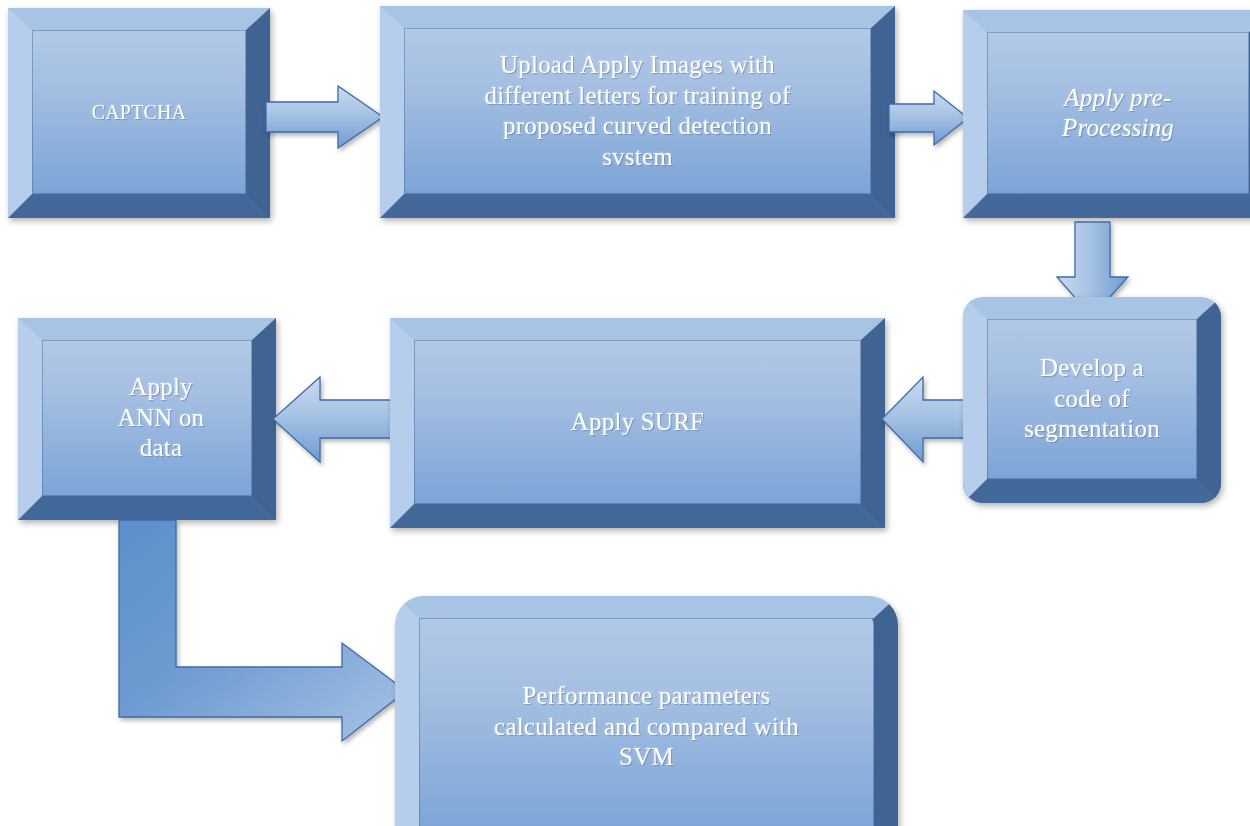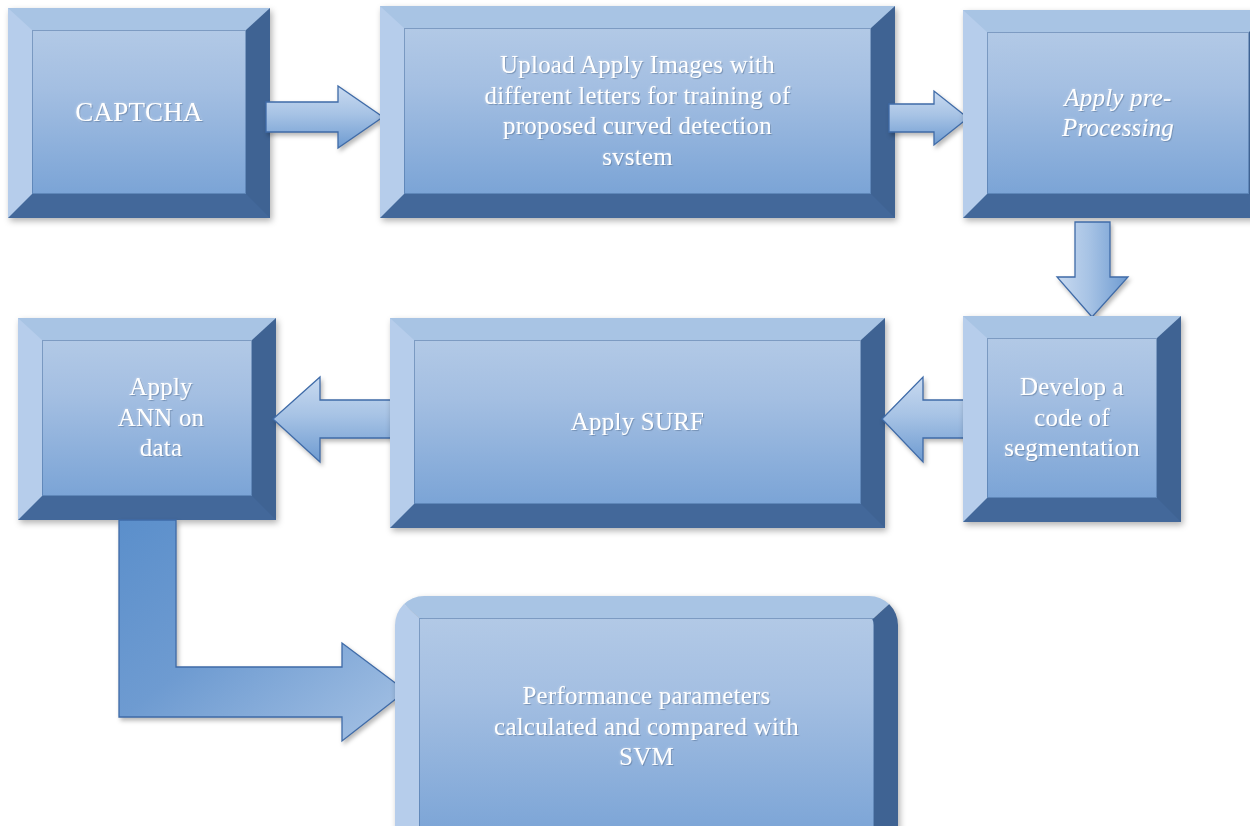--- a/index.html
+++ b/index.html
@@ -52,21 +52,21 @@
   }
 
   
   .arrow {
     position: absolute;
     filter: drop-shadow(2px 3px 2px rgba(0,0,0,0.28));
   }
   .arrow svg { display: block; overflow: visible; }
 
   
-  .fs-lg { font-size: 27px; }
+  .fs-lg { font-size: 20px; }
   .fs-md { font-size: 25px; }
 </style>
 </head>
 <body>
 
 <div id="canvas">
 
   <div class="node" style="left:8px; top:8px; width:262px; height:210px; border-width:22px 24px 24px 24px;">
     <span class="node-label fs-lg">CAPTCHA</span>
   </div>
@@ -151,21 +151,21 @@
         <linearGradient id="gArrowL2" x1="0" y1="0" x2="0" y2="1">
           <stop offset="0%" stop-color="#c9daf0"></stop>
           <stop offset="45%" stop-color="#a7c3e5"></stop>
           <stop offset="100%" stop-color="#6e9bd1"></stop>
         </linearGradient>
       </defs>
       <polygon points="91,25 42,25 42,2 1,44 42,87 42,63 91,63" fill="url(#gArrowL2)" stroke="#3f6ba8" stroke-width="1.3"></polygon>
     </svg>
   </div>
 
-  <div class="node" style="left:963px; top:316px; width:218px; height:206px; border-width:22px 24px 24px 24px;">
+  <div class="node" style="left:963px; top:297px; width:258px; height:206px; border-width:22px 24px 24px 24px;border-radius:20px;">
     <span class="node-label fs-md">Develop a
 code of
 segmentation</span>
   </div>
 
   <div class="arrow" style="left:118px; top:519px; width:290px; height:235px;">
     <svg width="290" height="235" viewBox="0 0 290 235">
       <defs>
         <linearGradient id="gElbow" x1="0" y1="0" x2="1" y2="1">
           <stop offset="0%" stop-color="#5b8fcb"></stop>

